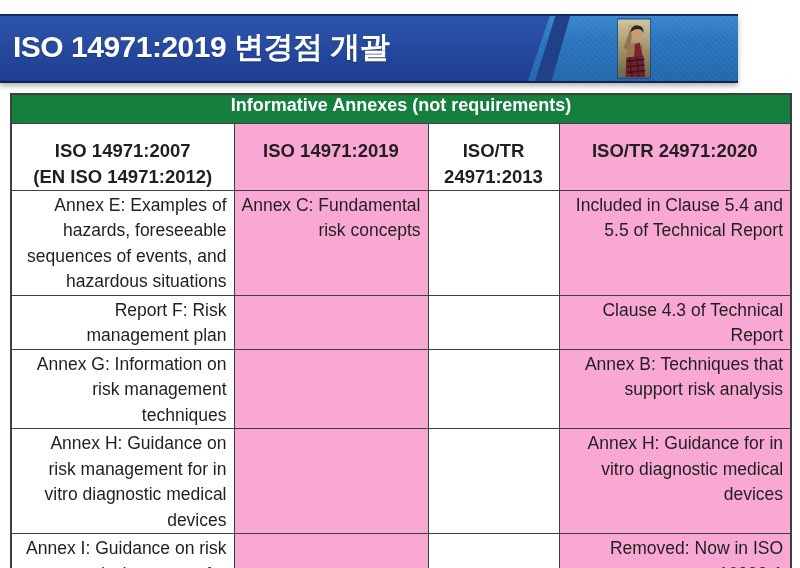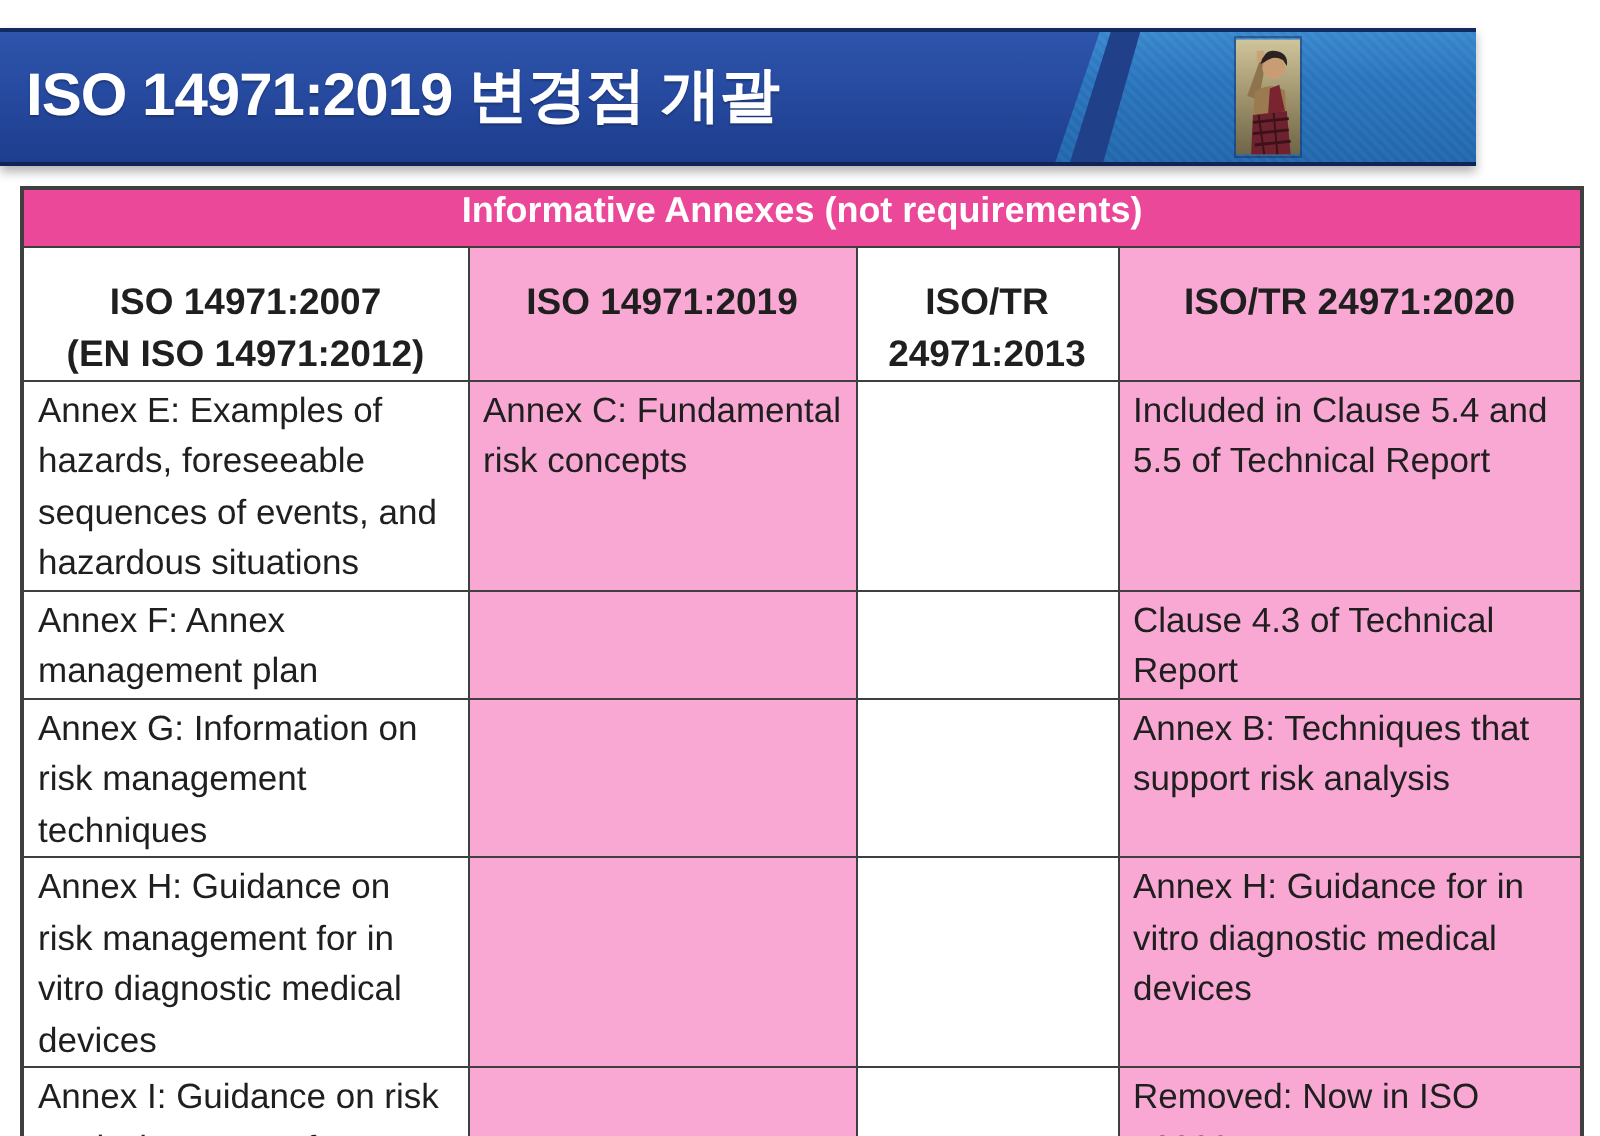--- a/index.html
+++ b/index.html
@@ -27,25 +27,25 @@
   .portrait{position:absolute;left:617px;top:2px;width:34px;height:61px;
           border:1px solid rgba(20,40,90,0.45);box-sizing:border-box;}
   .portrait svg{display:block;width:100%;height:100%;}
 
   
   .tbl-wrap{position:absolute;left:10px;top:93px;width:780px;}
   table.changes{border-collapse:collapse;table-layout:fixed;width:780px;
           border:2px solid #3f3f3f;color:#1f1f1f;}
   table.changes td,table.changes th{border:1px solid #3f3f3f;vertical-align:top;
           box-sizing:border-box;overflow:hidden;}
-  td.caption{height:29px;background:#ec4899;color:#ffffff;font-weight:700;
+  td.caption{height:29px;background:#15803d;color:#ffffff;font-weight:700;
           font-size:18px;text-align:center;vertical-align:middle;padding:0;}
   th.colhead{height:60px;font-weight:700;font-size:18.5px;line-height:26px;
           text-align:center;padding:14px 2px 0 2px;}
-  td.cell{font-size:17.5px;line-height:25.5px;padding:2px 7px 0 7px;text-align:left;}
+  td.cell{font-size:17.5px;line-height:25.5px;padding:2px 7px 0 7px;text-align:right;}
   .bg-gray{background:#f9a8d4;}
   .bg-white{background:#ffffff;}
   tr.r1 td{height:97px;} tr.r2 td{height:54px;} tr.r3 td{height:77px;margin-left:30px;}
   tr.r4 td{height:76px;} tr.r5 td{height:76px;}
   .hl{display:block;}
 </style>
 </head>
 <body>
 
 <div class="slide">
@@ -109,21 +109,21 @@
             <span class="hl"></span>
           </th>
         </tr>
         <tr class="r1">
           <td class="cell bg-white">Annex E: Examples of hazards, foreseeable sequences of events, and hazardous situations</td>
           <td class="cell bg-gray">Annex C: Fundamental risk concepts</td>
           <td class="cell bg-white"></td>
           <td class="cell bg-gray">Included in Clause 5.4 and 5.5 of Technical Report</td>
         </tr>
         <tr class="r2">
-          <td class="cell bg-white">Annex F: Annex management plan</td>
+          <td class="cell bg-white">Report F: Risk management plan</td>
           <td class="cell bg-gray"></td>
           <td class="cell bg-white"></td>
           <td class="cell bg-gray">Clause 4.3 of Technical Report</td>
         </tr>
         <tr class="r3">
           <td class="cell bg-white">Annex G: Information on risk management techniques</td>
           <td class="cell bg-gray"></td>
           <td class="cell bg-white"></td>
           <td class="cell bg-gray">Annex B: Techniques that support risk analysis</td>
         </tr>

